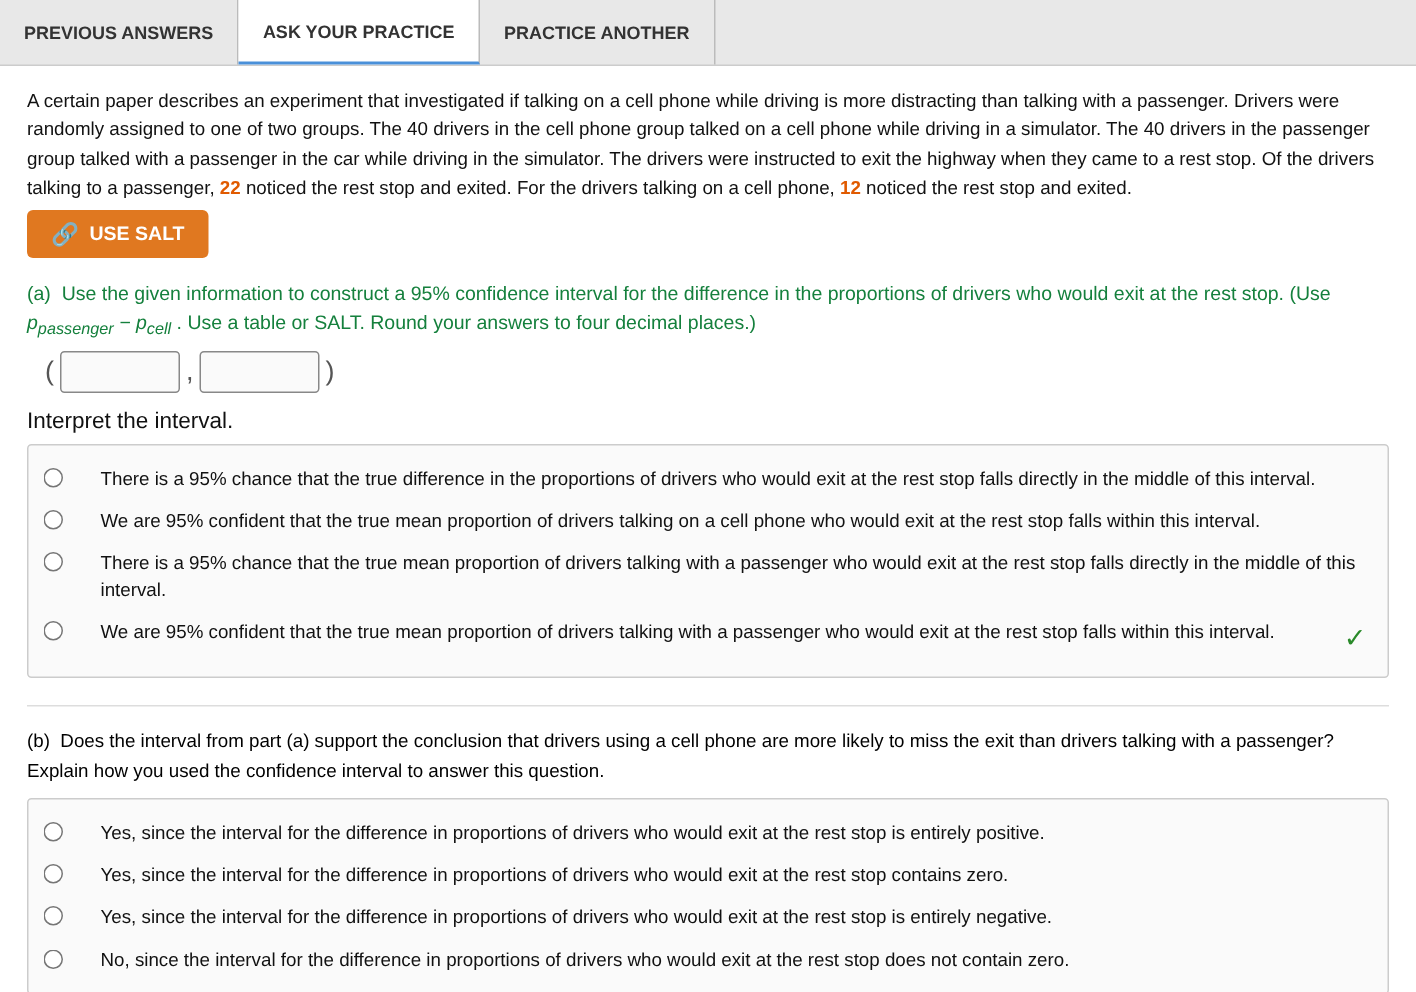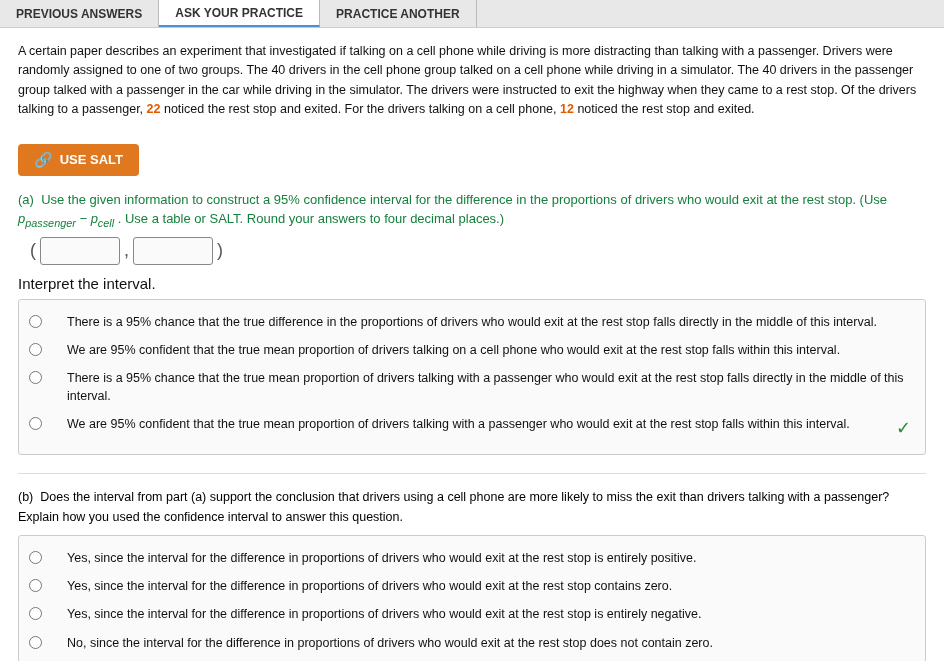--- a/index.html
+++ b/index.html
@@ -9,21 +9,21 @@
       background: #f0f0f0;
       width: 944px;
       min-height: 661px;
       color: #222;
     }
     .top-bar {
       display: flex;
       align-items: stretch;
       background: #e8e8e8;
       border-bottom: 1px solid #ccc;
-      height: 28px;
+      height: 44px;
     }
     .top-bar-btn {
       padding: 0 16px;
       border: none;
       border-right: 1px solid #bbb;
       background: transparent;
       font-size: 12px;
       font-weight: bold;
       color: #333;
       cursor: pointer;
@@ -32,21 +32,21 @@
     }
     .top-bar-btn.active { background: #fff; border-bottom: 2px solid #4a90d9; }
     .content-area {
       background: #fff;
       padding: 14px 18px 14px 18px;
       min-height: 633px;
     }
     .intro-text {
       font-size: 12.5px;
       line-height: 1.55;
-      margin-bottom: 24px;
+      margin-bottom: 4px;
       color: #111;
     }
     .intro-text .highlight {
       color: #e05a00;
       font-weight: bold;
     }
     .use-salt-btn {
       display: inline-flex;
       align-items: center;
       background: #e07820;

